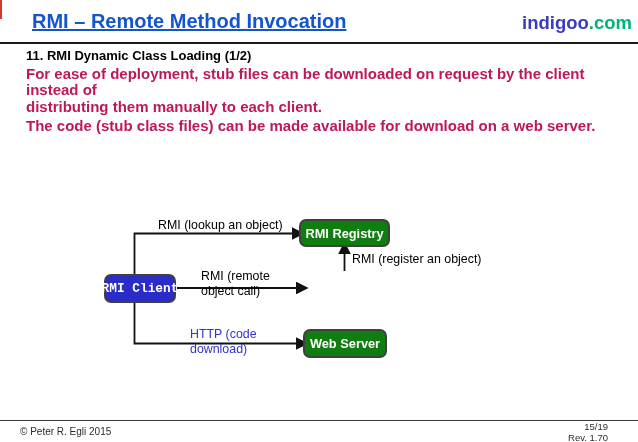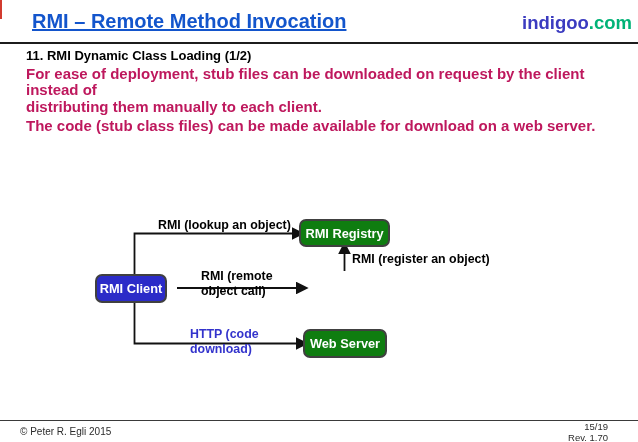--- a/index.html
+++ b/index.html
@@ -44,28 +44,28 @@
 
   
   .arrows { position: absolute; left: 0; top: 0; width: 638px; height: 442px; pointer-events: none; }
   .node {
     position: absolute; box-sizing: border-box;
     border: 2px solid #404040; border-radius: 7px;
     color: #ffffff; font-weight: bold; font-size: 12.8px;
     display: flex; align-items: center; justify-content: center;
     white-space: nowrap;
   }
-  .node-client   { left: 95px;  top: 274px; width: 72px; height: 29px; }
+  .node-client   { left: 104px;  top: 274px; width: 72px; height: 29px; font-family: Liberation Mono, monospace; }
   .node-registry { left: 299px; top: 219px; width: 91px; height: 28px; }
   .node-server   { left: 303px; top: 273px; width: 84px; height: 29px; }
   .node-web      { left: 303px; top: 329px; width: 84px; height: 29px; }
 
   .edge-label {
     position: absolute;
-    font-size: 12.4px; font-weight: bold; color: #000;
+    font-size: 12.4px; font-weight: normal; color: #000;
     line-height: 14.5px; white-space: pre-line;
   }
   .label-lookup   { left: 158px; top: 218px; }
   .label-register { left: 352px; top: 252px; }
   .label-remote   { left: 201px; top: 269px; }
   .label-http     { left: 190px; top: 327px; }
 
   
   .footer-rule { position: absolute; left: 0; top: 420px; width: 638px; height: 1px; background: #3a3a3a; }
   .copyright { position: absolute; left: 20px; top: 426px; font-size: 10px; color: #2b2b2b; white-space: nowrap; }

